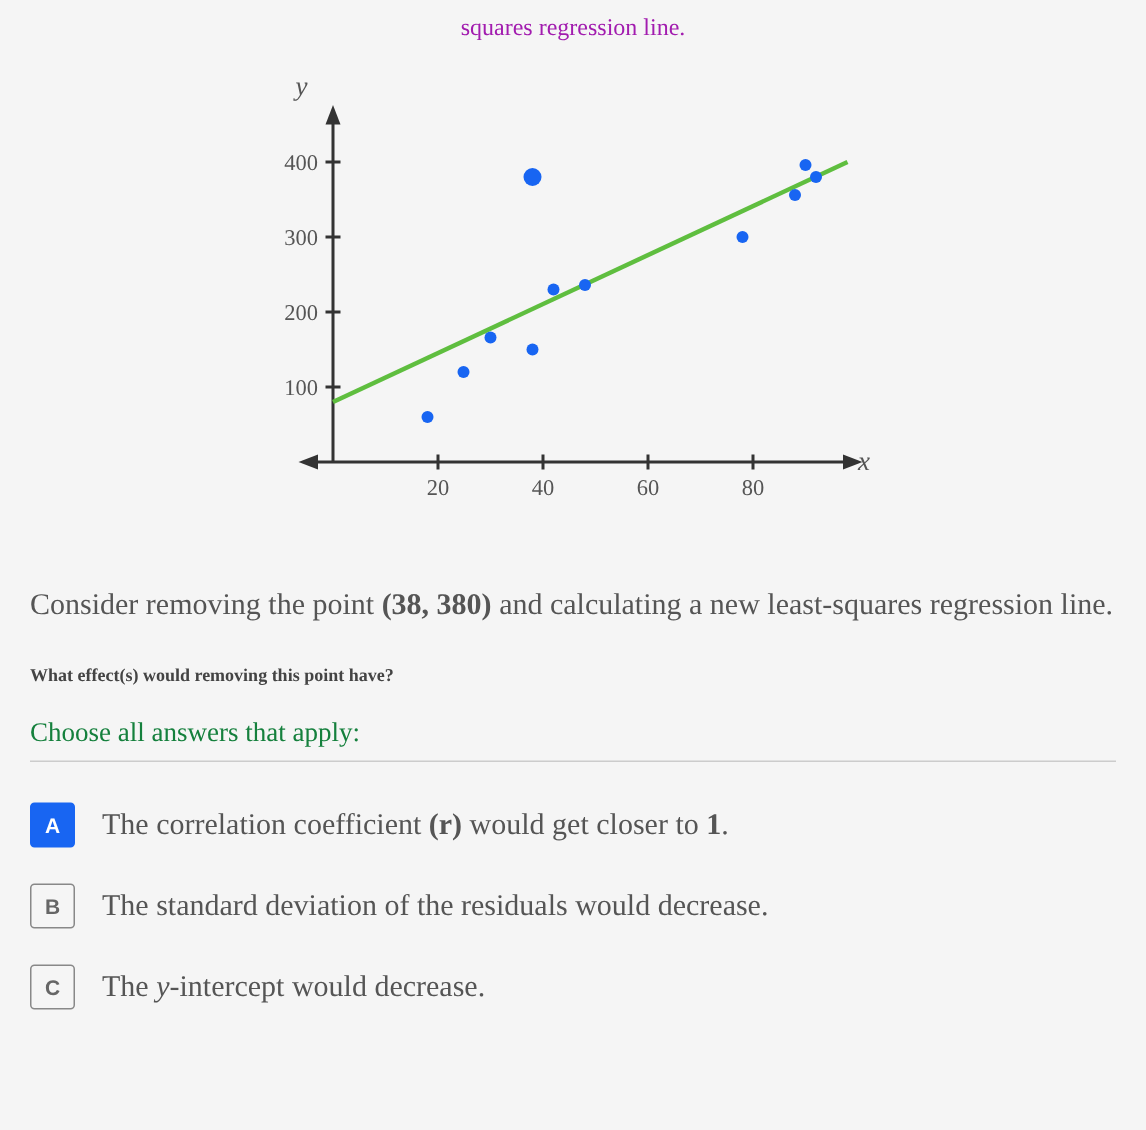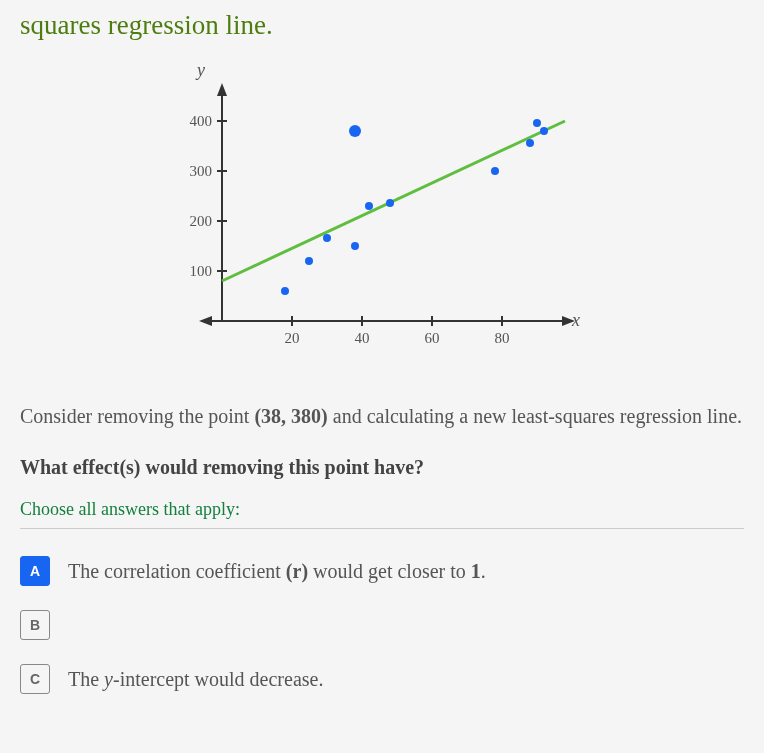--- a/index.html
+++ b/index.html
@@ -4,40 +4,41 @@
   <style>
     * { margin: 0; padding: 0; box-sizing: border-box; }
     body {
       font-family: Georgia, 'Times New Roman', serif;
       background: #f5f5f5;
       color: #333;
       padding: 10px 20px;
       width: 764px;
     }
     .top-text {
-      font-size: 27px;
-      color: #4d7c0f;
+      font-size: 16px;
+      color: #a21caf;
       margin-bottom: 20px;
+      text-align: center;
     }
     .chart-container {
       width: 420px;
       margin: 0 auto 30px auto;
       position: relative;
     }
     .chart-svg {
       display: block;
     }
     .prompt-text {
       font-size: 20px;
       color: #555;
       line-height: 1.5;
       margin-bottom: 25px;
     }
     .question-text {
-      font-size: 20px;
+      font-size: 12px;
       color: #444;
       font-weight: bold;
       margin-bottom: 20px;
     }
     .instruction-text {
       font-size: 18px;
       color: #15803d;
       margin-bottom: 8px;
     }
     .divider {
@@ -152,20 +153,21 @@
 
 <div class="option">
   <div class="option-letter selected">A</div>
   <div class="option-text">
     <span>The correlation coefficient </span><span class="bold-point">(r)</span><span> would get closer to </span><span class="bold-point">1</span><span>.</span>
   </div>
 </div>
 
 <div class="option">
   <div class="option-letter">B</div>
+  <div class="option-text">The standard deviation of the residuals would decrease.</div>
 </div>
 
 <div class="option">
   <div class="option-letter">C</div>
   <div class="option-text">
     <span>The </span><span class="italic-var">y</span><span>-intercept would decrease.</span>
   </div>
 </div>
 
 </body></html>

